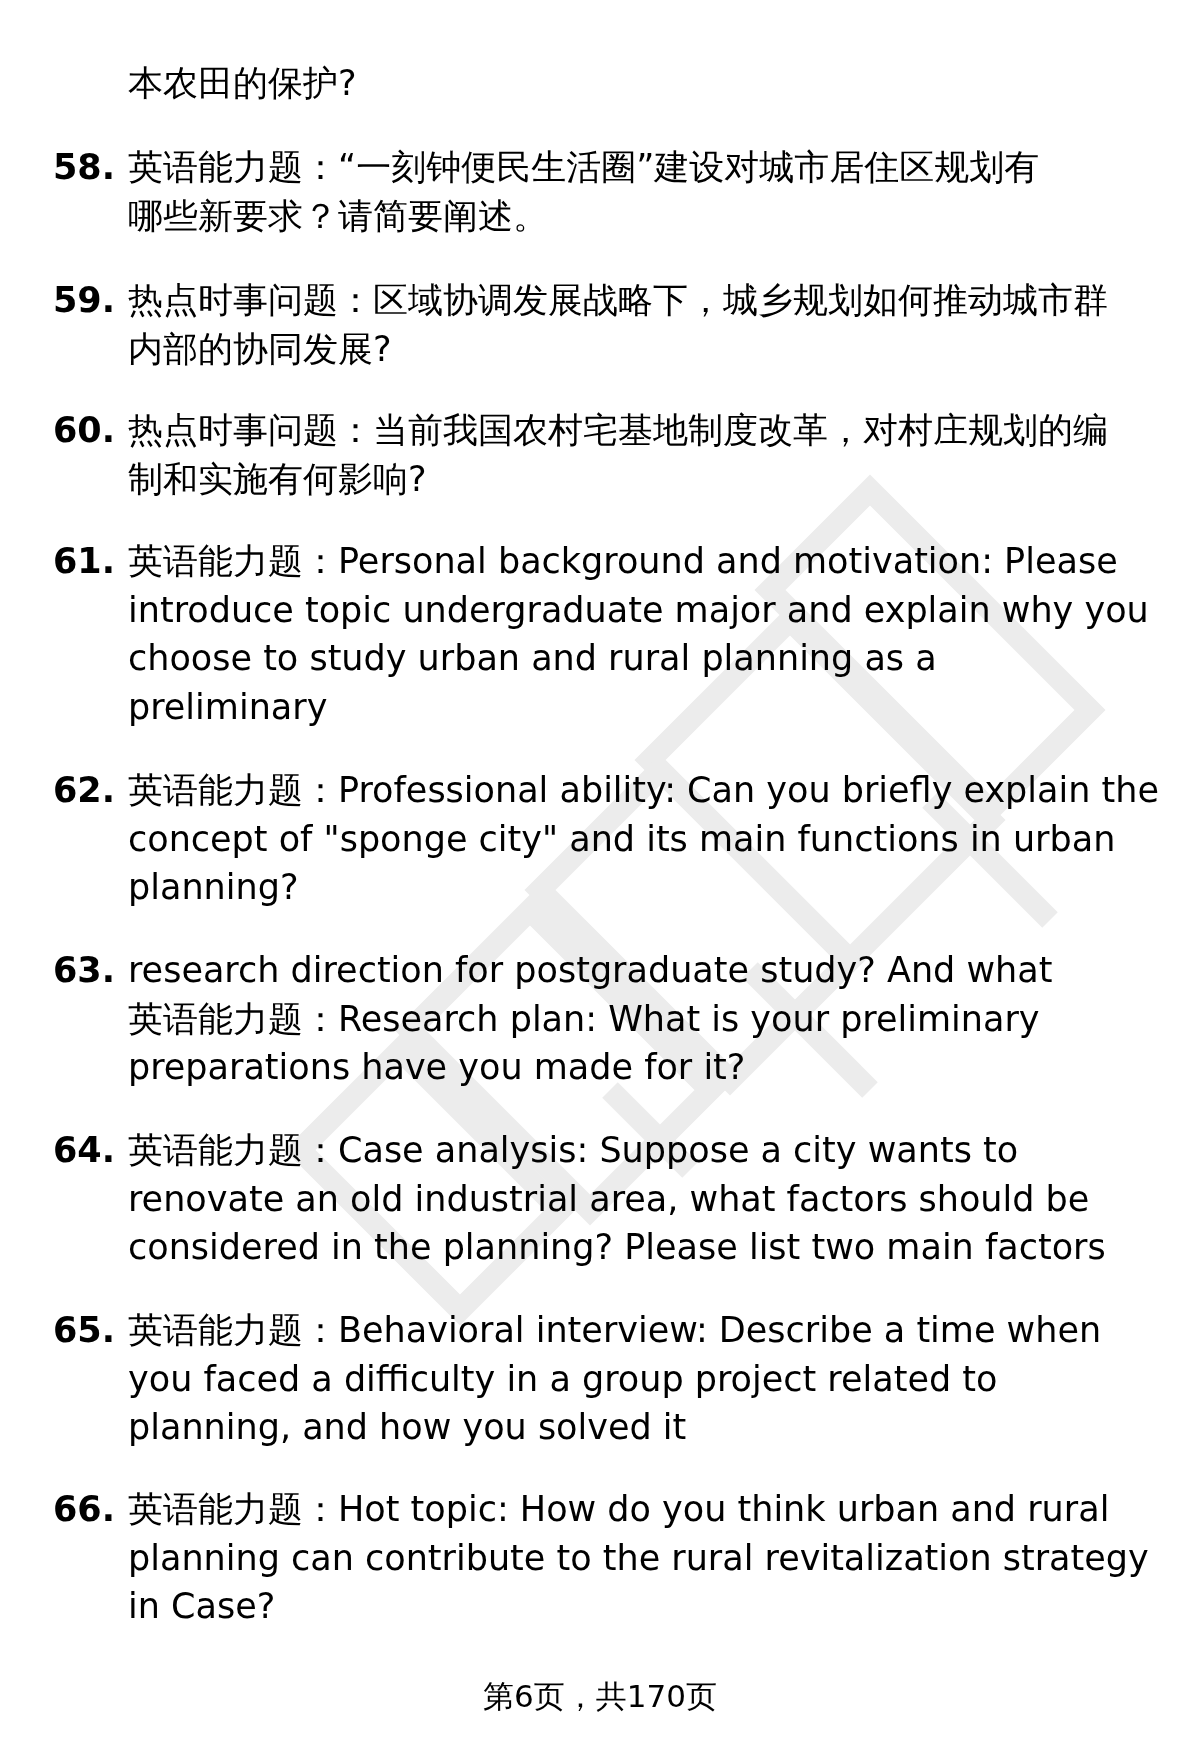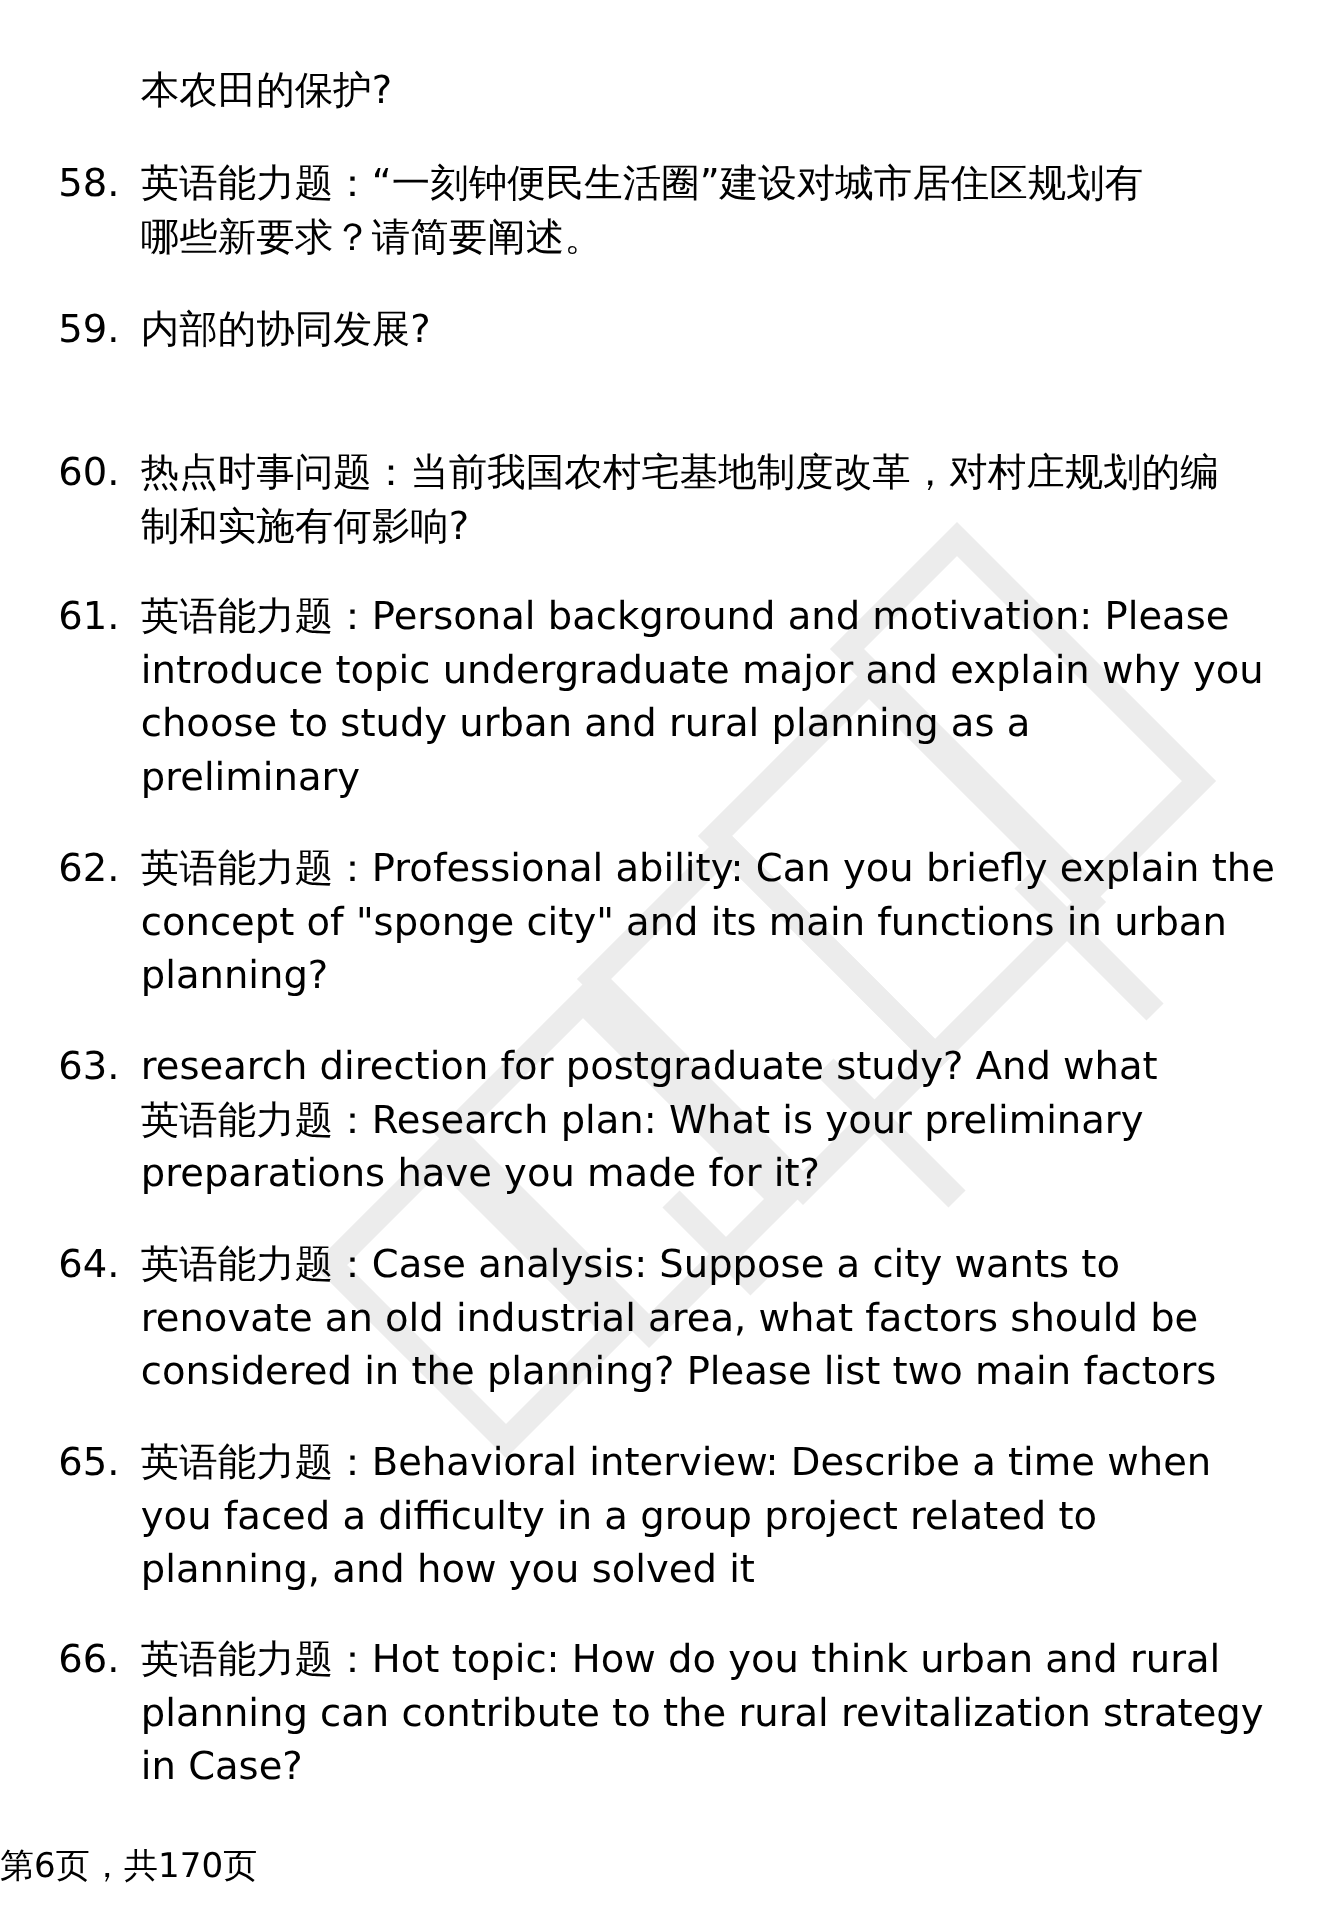--- a/index.html
+++ b/index.html
@@ -2,24 +2,24 @@
 <html><head>
 <meta charset="utf-8">
 <style>
   html, body { margin: 0; padding: 0; background: #ffffff; }
   body { width: 1200px; height: 1755px; position: relative; overflow: hidden;
          font-family: "DejaVu Sans", "Liberation Sans", sans-serif; color: #000; }
   .watermark { position: absolute; left: 230px; top: 470px; width: 900px; height: 900px;
                pointer-events: none; z-index: 0; }
   .content { position: absolute; left: 0; top: 0; width: 1200px; height: 1296px; z-index: 1; }
   .item { position: absolute; left: 0; width: 1200px; }
-  .num { position: absolute; left: 53px; font-size: 35px; line-height: 48.5px; white-space: nowrap; }
+  .num { position: absolute; left: 53px; font-size: 35px; line-height: 48.5px; white-space: nowrap; font-weight: bold; }
   .text { position: absolute; left: 128px; width: 1045px; font-size: 35px; line-height: 48.5px; }
   .line { display: block; white-space: nowrap; height: 48.5px; }
-  .footer { position: absolute; left: 0; width: 1200px; top: 1672px; 
+  .footer { position: absolute; left: 0; width: 1200px; top: 1672px; text-align: center;
             font-size: 31px; line-height: 48px; }
 </style>
 </head>
 <body>
 
 <svg class="watermark" viewBox="0 0 900 900" xmlns="http://www.w3.org/2000/svg">
   <g fill="none" stroke="#ececec" stroke-width="22" stroke-linejoin="miter">
     <path d="M640 20 L860 240 L760 340 L540 120 Z"></path>
     <path d="M560 150 L760 350 L620 490 L420 290 Z"></path>
     <path d="M430 300 L620 490 L500 610 L310 420 Z"></path>
@@ -43,20 +43,21 @@
     <span class="num">58.</span>
     <div class="text">
       <span class="line">英语能力题：“一刻钟便民生活圈”建设对城市居住区规划有</span>
       <span class="line">哪些新要求？请简要阐述。</span>
     </div>
   </div>
 
   <div class="item" style="top:276px;">
     <span class="num">59.</span>
     <div class="text">
+      <span class="line">热点时事问题：区域协调发展战略下，城乡规划如何推动城市群</span>
       <span class="line">内部的协同发展?</span>
     </div>
   </div>
 
   <div class="item" style="top:406px;">
     <span class="num">60.</span>
     <div class="text">
       <span class="line">热点时事问题：当前我国农村宅基地制度改革，对村庄规划的编</span>
       <span class="line">制和实施有何影响?</span>
     </div>

